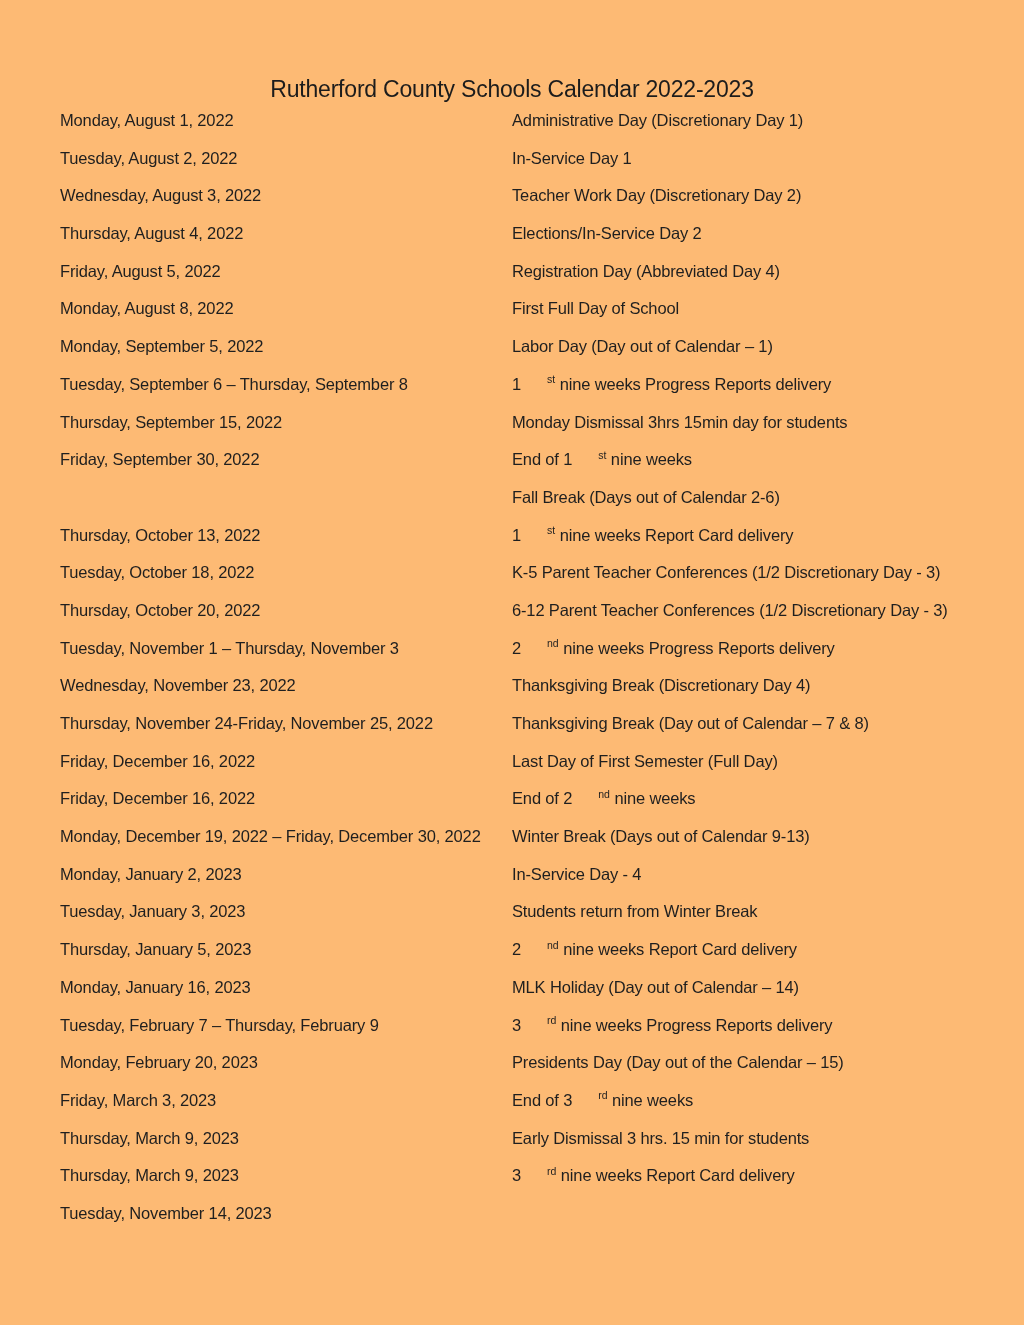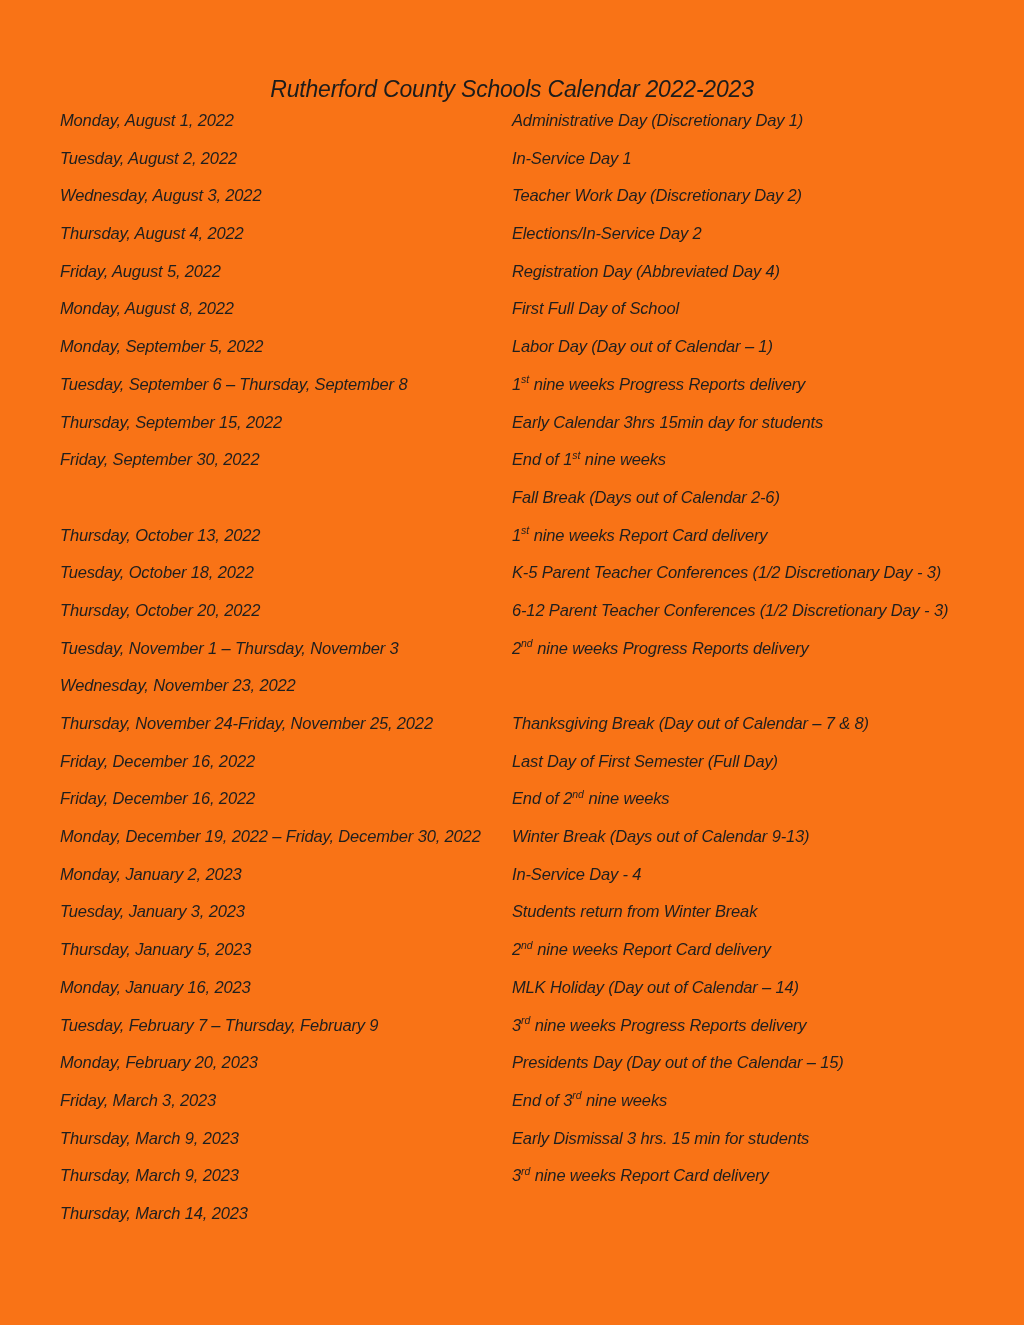--- a/index.html
+++ b/index.html
@@ -12,22 +12,21 @@
     width: 1024px;
     height: 1325px;
     overflow: hidden;
     font-family: "Liberation Sans", sans-serif;
     color: #1f1f1f;
     -webkit-font-smoothing: antialiased;
   }
   .page {
     position: absolute;
     inset: 0;
-    background: #f97316;
-    font-style: italic;
+    background: #fdba74;
   }
   .title {
     position: absolute;
     top: 61px;
     left: 0;
     width: 100%;
     text-align: center;
     font-size: 23px;
     font-weight: 400;
     letter-spacing: -0.2px;
@@ -58,20 +57,21 @@
     left: 452px;
     top: 0;
   }
   .event sup {
     font-size: 10.5px;
     line-height: 0;
     vertical-align: baseline;
     position: relative;
     top: -6.5px;
     letter-spacing: 0;
+    margin-left: 26px;
   }
 </style>
 </head>
 <body>
 
 <main class="page">
   <h1 class="title">Rutherford County Schools Calendar 2022-2023</h1>
   <div class="rows" id="rows">
       <div class="row">
         <span class="date">Monday, August 1, 2022</span>
@@ -100,21 +100,21 @@
       <div class="row">
         <span class="date">Monday, September 5, 2022</span>
         <span class="event">Labor Day (Day out of Calendar – 1)</span>
       </div>
       <div class="row">
         <span class="date">Tuesday, September 6 – Thursday, September 8</span>
         <span class="event">1<sup>st</sup> nine weeks Progress Reports delivery</span>
       </div>
       <div class="row">
         <span class="date">Thursday, September 15, 2022</span>
-        <span class="event">Early Calendar 3hrs 15min day for students</span>
+        <span class="event">Monday Dismissal 3hrs 15min day for students</span>
       </div>
       <div class="row">
         <span class="date">Friday, September 30, 2022</span>
         <span class="event">End of 1<sup>st</sup> nine weeks</span>
       </div>
       <div class="row">
         <span class="event">Fall Break (Days out of Calendar 2-6)</span>
       </div>
       <div class="row">
         <span class="date">Thursday, October 13, 2022</span>
@@ -127,20 +127,21 @@
       <div class="row">
         <span class="date">Thursday, October 20, 2022</span>
         <span class="event">6-12 Parent Teacher Conferences (1/2 Discretionary Day - 3)</span>
       </div>
       <div class="row">
         <span class="date">Tuesday, November 1 – Thursday, November 3</span>
         <span class="event">2<sup>nd</sup> nine weeks Progress Reports delivery</span>
       </div>
       <div class="row">
         <span class="date">Wednesday, November 23, 2022</span>
+        <span class="event">Thanksgiving Break (Discretionary Day 4)</span>
       </div>
       <div class="row">
         <span class="date">Thursday, November 24-Friday, November 25, 2022</span>
         <span class="event">Thanksgiving Break (Day out of Calendar – 7 &amp; 8)</span>
       </div>
       <div class="row">
         <span class="date">Friday, December 16, 2022</span>
         <span class="event">Last Day of First Semester (Full Day)</span>
       </div>
       <div class="row">
@@ -181,16 +182,16 @@
       </div>
       <div class="row">
         <span class="date">Thursday, March 9, 2023</span>
         <span class="event">Early Dismissal 3 hrs. 15 min for students</span>
       </div>
       <div class="row">
         <span class="date">Thursday, March 9, 2023</span>
         <span class="event">3<sup>rd</sup> nine weeks Report Card delivery</span>
       </div>
       <div class="row">
-        <span class="date">Thursday, March 14, 2023</span>
+        <span class="date">Tuesday, November 14, 2023</span>
       </div>
     </div>
 </main>
 
 </body></html>

